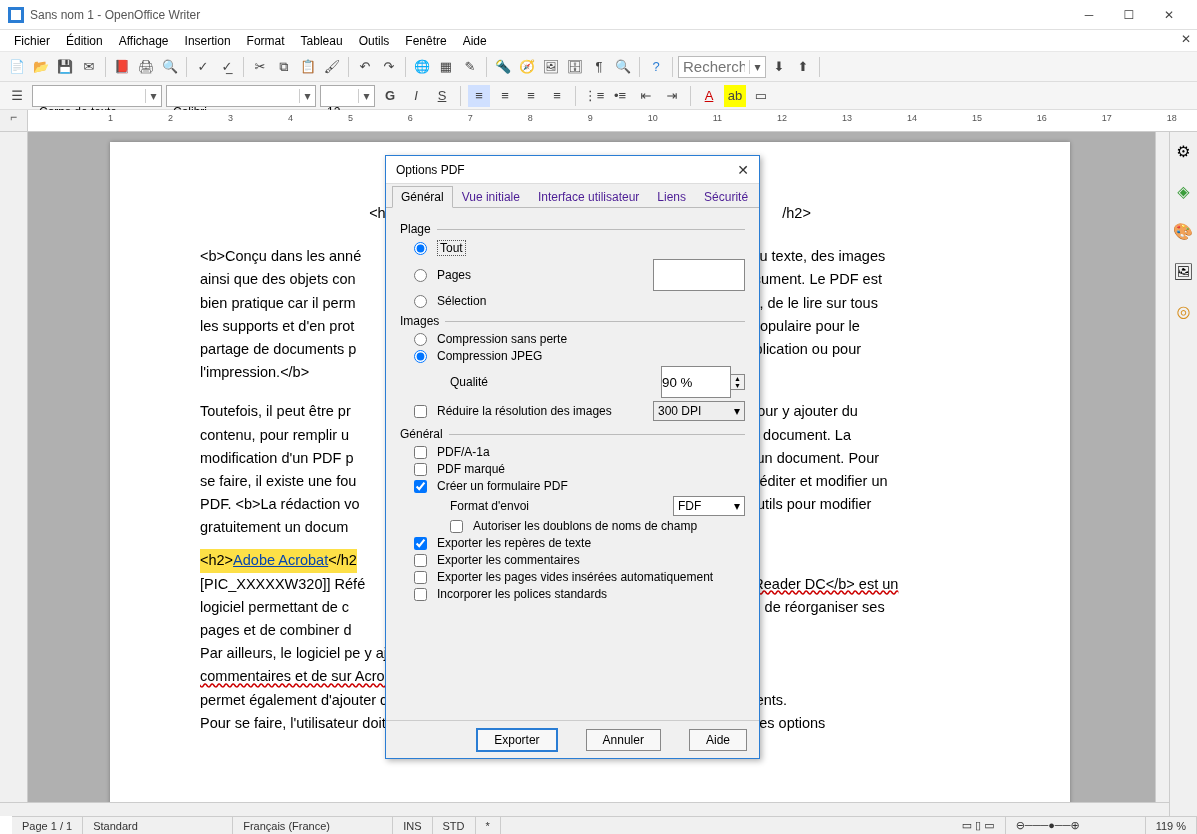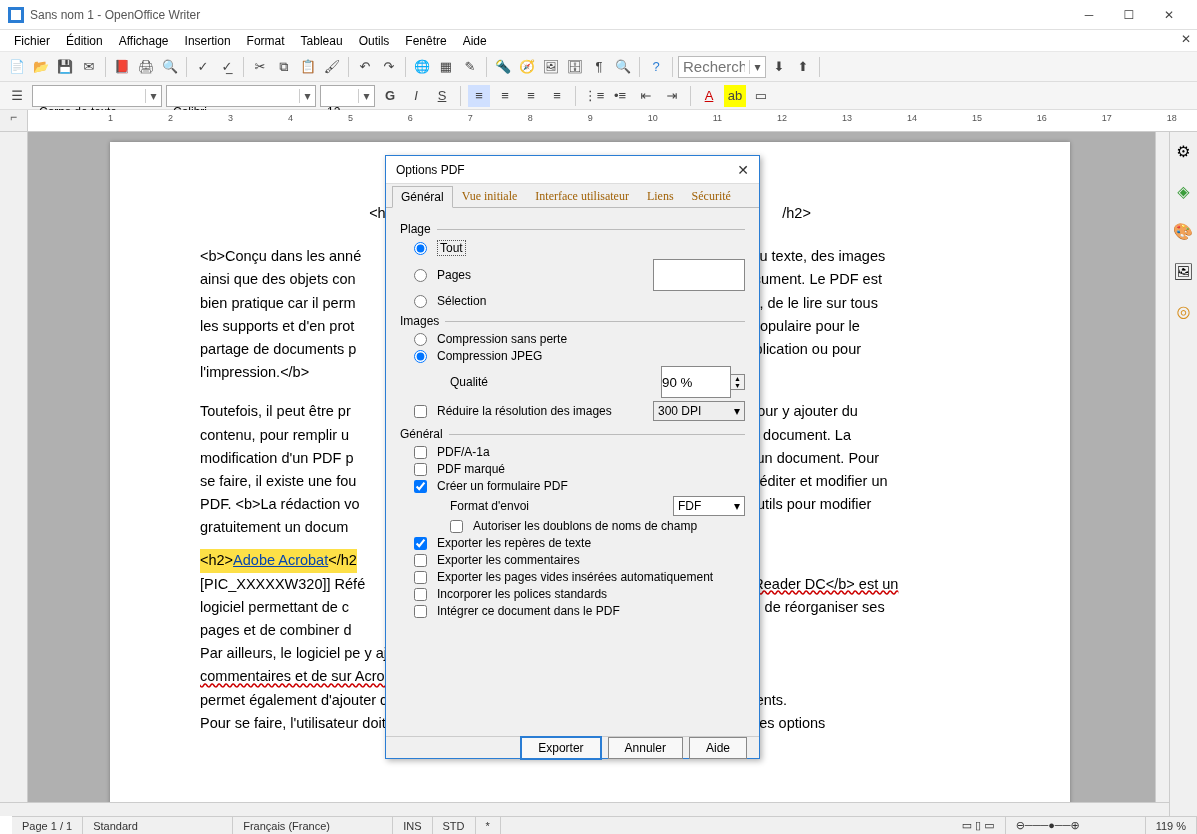--- a/index.html
+++ b/index.html
@@ -36,32 +36,32 @@
 .statusbar .spacer{flex:1;}
 .hscroll{position:absolute;bottom:18px;left:0;right:28px;height:14px;background:#f0f0f0;border-top:1px solid #ccc;}
 .vscroll{position:absolute;top:132px;right:28px;width:14px;bottom:32px;background:#f0f0f0;border-left:1px solid #ccc;}
 
 .dialog { position:absolute; left:385px; top:155px; width:375px; height:604px; background:#f0f0f0; border:1px solid #2a7dd4; box-shadow:2px 2px 6px rgba(0,0,0,.3); display:flex; flex-direction:column;}
 .dlg-title{height:28px;background:#fff;border-bottom:1px solid #ddd;display:flex;align-items:center;padding:0 10px;font-size:12px;}
 .dlg-title .x{margin-left:auto;font-size:14px;color:#333;}
 .tabs{height:24px;display:flex;align-items:flex-end;padding-left:6px;background:#f0f0f0;border-bottom:1px solid #bbb;}
 .tab{padding:3px 8px;font-size:12px;border:1px solid transparent;position:relative;top:1px;}
 .tab.active{background:#f0f0f0;border:1px solid #bbb;border-bottom:1px solid #f0f0f0;}
-.tab:not(.active){color:#a16207;font-family:Liberation Serif, serif;}
+.tab:not(.active){color:#4c1d95;}
 .dlg-body{flex:1;padding:8px 14px;overflow:auto;font-size:12px;}
 .group-label{display:flex;align-items:center;margin:6px 0 4px;font-size:12px;}
 .group-label .line{flex:1;height:1px;background:#bbb;margin-left:6px;}
 .row{display:flex;align-items:center;margin:3px 0 3px 14px;gap:6px;}
 .row input[type=radio],.row input[type=checkbox]{margin-right:4px;}
 .smallinp{border:1px solid #888;height:32px;width:90px;background:#fff;}
 .spin{display:flex;align-items:center;}
 .spin .arrows{display:flex;flex-direction:column;font-size:7px;line-height:7px;border:1px solid #888;border-left:none;}
 .spin .arrows span{padding:0 3px;}
 .sel{border:1px solid #888;height:20px;background:#fff;display:flex;align-items:center;padding:0 4px;width:72px;justify-content:space-between;}
-.dlg-buttons{height:22px;border-top:1px solid #ccc;display:flex;align-items:center;justify-content:flex-end;padding:0 12px;gap:6px;}
+.dlg-buttons{height:38px;border-top:1px solid #ccc;display:flex;align-items:center;justify-content:flex-end;padding:0 12px;gap:28px;}
 .btn{border:1px solid #888;background:#f8f8f8;padding:3px 16px;font-size:12px;}
 .btn.primary{border:2px solid #2a7dd4;}
 .ruler-ticks{position:absolute;left:80px;right:20px;top:3px;height:16px;font-size:9px;color:#555;display:flex;justify-content:space-between;}
 </style>
 </head>
 <body>
 
 <div class="titlebar">
   <span class="icon">
     <svg width="16" height="16">
@@ -347,24 +347,20 @@
         <label>Exporter les commentaires</label>
       </div>
     <div class="row">
         <input type="checkbox" style="">
         <label>Exporter les pages vides insérées automatiquement</label>
       </div>
     <div class="row">
         <input type="checkbox" style="">
         <label>Incorporer les polices standards</label>
       </div>
-    <div class="row">
-        <input type="checkbox" style="">
-        <label>Intégrer ce document dans le PDF</label>
-      </div>
   </div>
   <div class="dlg-buttons">
     <button class="btn primary">Exporter</button>
     <button class="btn">Annuler</button>
     <button class="btn">Aide</button>
   </div>
 </div>
 
 <div class="statusbar">
   <div class="cell">Page 1 / 1</div>

